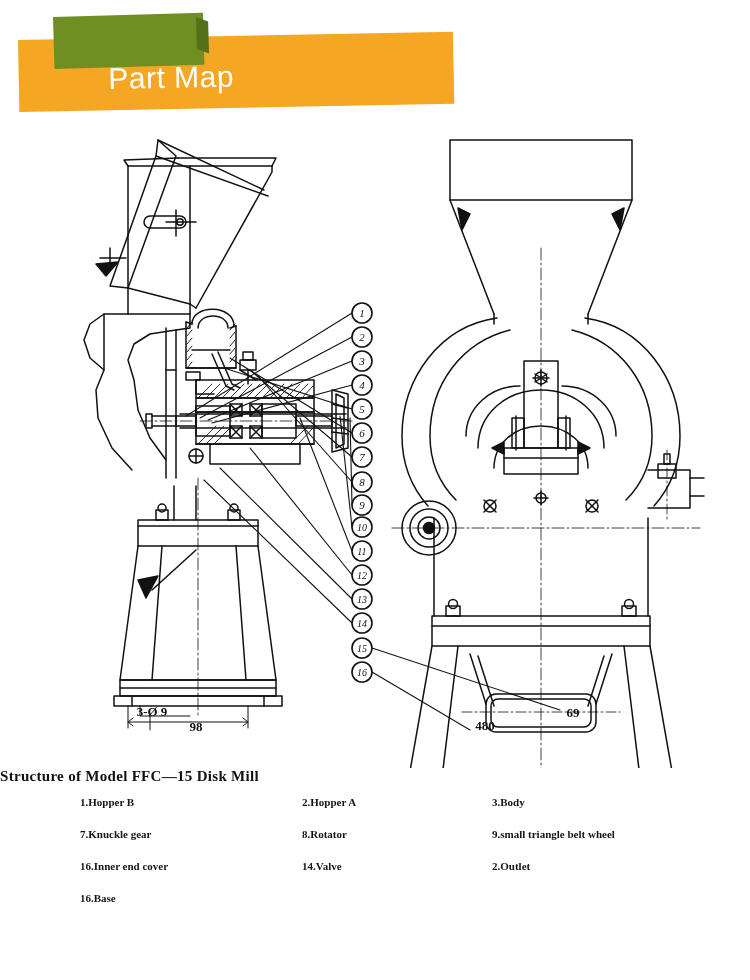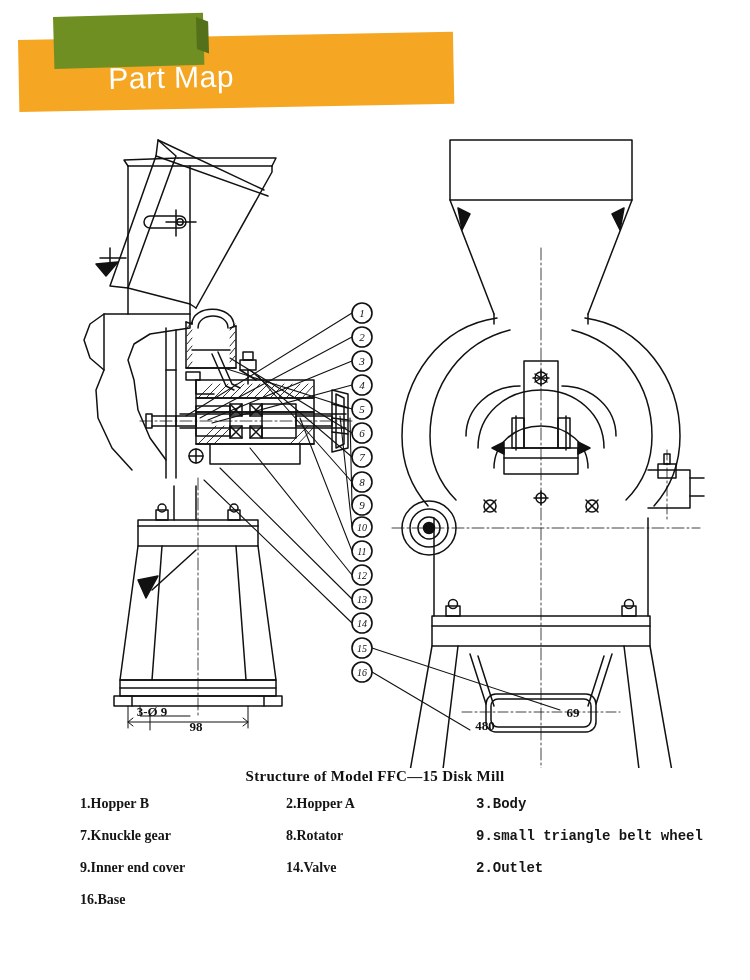--- a/index.html
+++ b/index.html
@@ -56,46 +56,45 @@
   #drawing{
     position:absolute;left:0;top:118px;
     width:750px;height:650px;
   }
   #drawing svg{display:block;}
 
   
   #caption{
     position:absolute;
     left:0;top:768px;width:750px;
-    text-align:center;
     font-family:"Liberation Serif", serif;
     font-weight:bold;
     font-size:15px;
     color:#111111;
     letter-spacing:0.3px;
   }
   #legend{
     position:absolute;
     left:0;top:796px;width:750px;
   }
   .legend-row{
     position:relative;
     height:32px;
   }
   .legend-cell{
     position:absolute;
     font-family:"Liberation Serif", serif;
     font-weight:bold;
-    font-size:14px;
+    font-size:11px;
     color:#151515;
     white-space:nowrap;
   }
   .col0{left:80px;}
-  .col1{left:286px;}
-  .col2{left:476px;font-family:Liberation Mono, monospace;}
+  .col1{left:302px;}
+  .col2{left:492px;}
 </style>
 </head>
 <body>
 
 <div id="banner">
   <div id="banner-orange"></div>
   <div id="banner-green"></div>
   <div id="banner-green-fold"></div>
   <div id="banner-title">Part Map</div>
 </div>
@@ -485,20 +484,20 @@
       <div class="legend-cell col0">1.Hopper B</div>
       <div class="legend-cell col1">2.Hopper A</div>
       <div class="legend-cell col2">3.Body</div>
     </div>
     <div class="legend-row">
       <div class="legend-cell col0">7.Knuckle gear</div>
       <div class="legend-cell col1">8.Rotator</div>
       <div class="legend-cell col2">9.small triangle belt wheel</div>
     </div>
     <div class="legend-row">
-      <div class="legend-cell col0">9.Inner end cover</div>
+      <div class="legend-cell col0">16.Inner end cover</div>
       <div class="legend-cell col1">14.Valve</div>
       <div class="legend-cell col2">2.Outlet</div>
     </div>
     <div class="legend-row">
       <div class="legend-cell col0">16.Base</div>
     </div>
   </div>
 
 </body></html>

